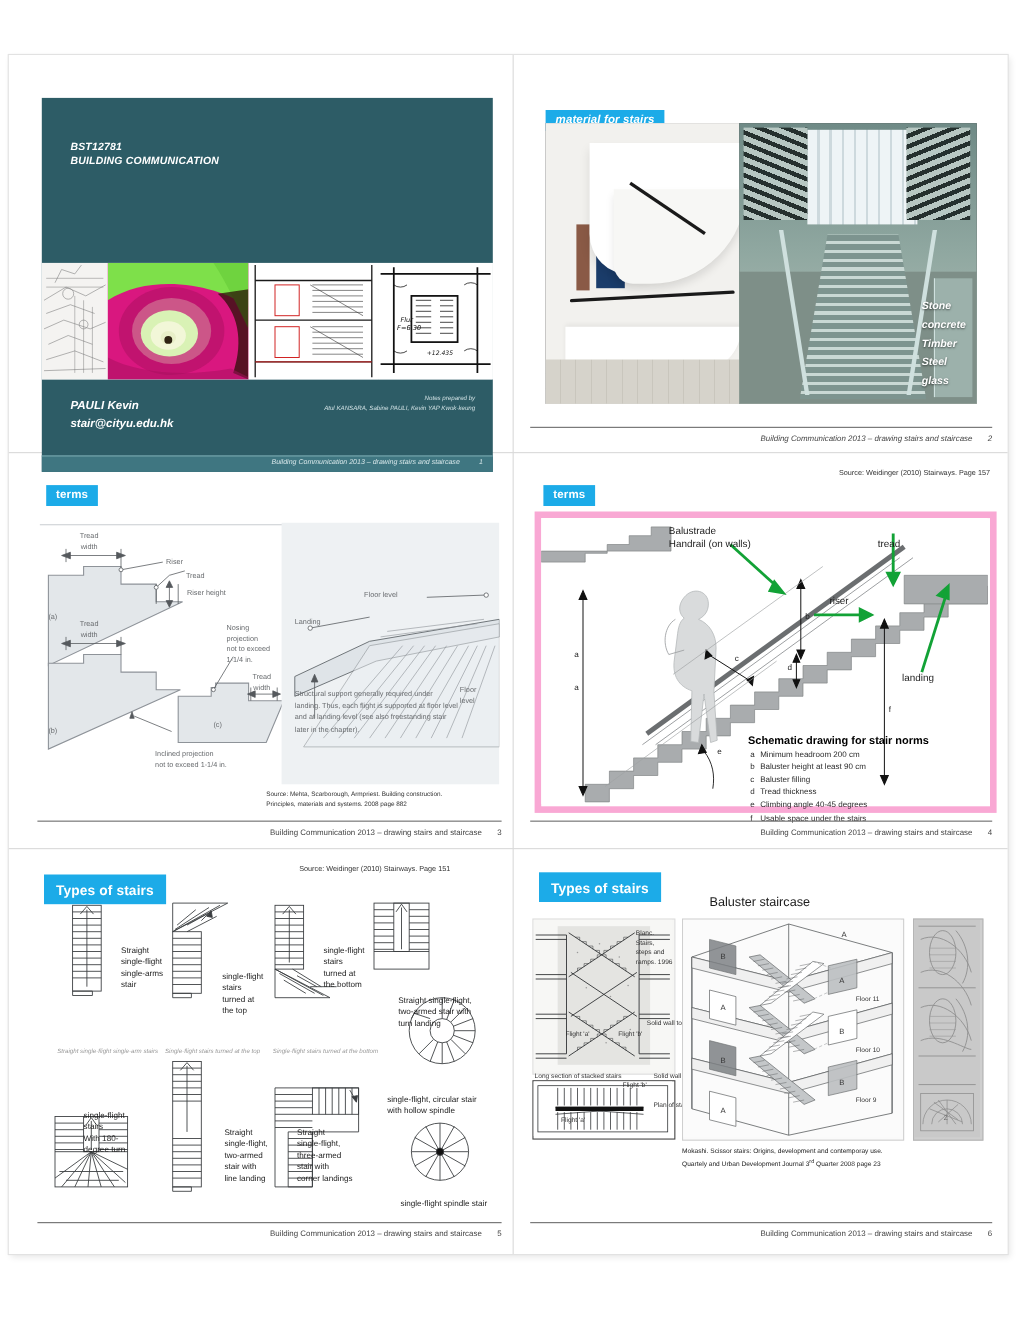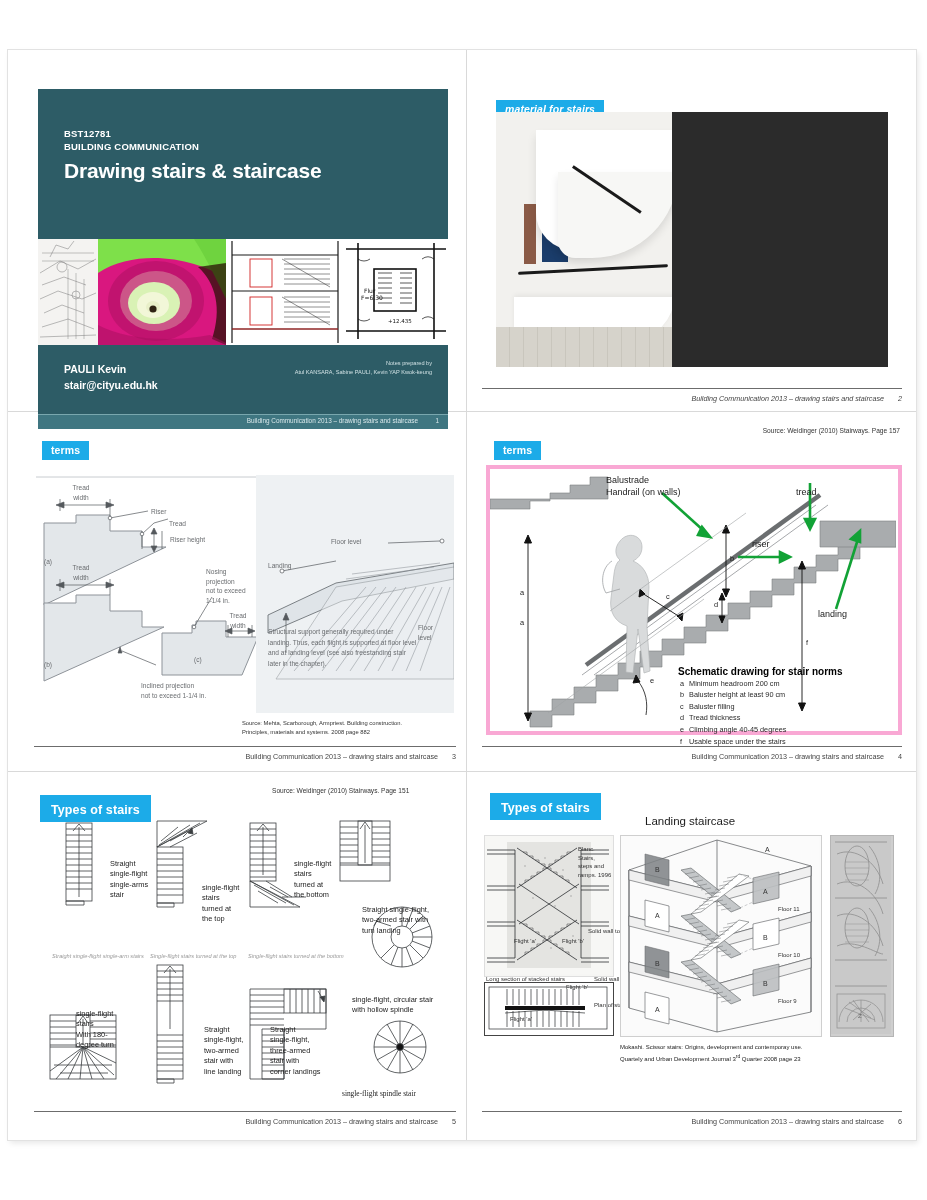--- a/index.html
+++ b/index.html
@@ -6,21 +6,21 @@
   body{width:927px;height:1200px;overflow:hidden;font-family:"Liberation Sans",sans-serif;}
 
   .page{position:absolute;left:8px;top:50px;width:908px;height:1090px;background:#ffffff;
         box-shadow:0 0 0 1px #e2e2e2, 2px 3px 6px rgba(0,0,0,0.10);}
 
   
   .vline{position:absolute;top:0;width:1px;height:100%;background:#d9d9d9;}
   .hline{position:absolute;left:0;width:100%;height:1px;background:#d9d9d9;}
 
   .slide{position:absolute;}
-  .s1{left:14px;  top:4px;   width:442px;height:355px;}
+  .s1{left:14px;  top:4px;   width:442px;height:355px;font-style:italic;}
   .s2{left:462px; top:4px;   width:440px;height:355px;font-style:italic;}
   .s3{left:14px;  top:367px; width:442px;height:350px;}
   .s4{left:462px; top:367px; width:440px;height:350px;}
   .s5{left:14px;  top:727px; width:442px;height:355px;}
   .s6{left:462px; top:727px; width:440px;height:355px;}
 
   
   .tslide{position:absolute;left:16px;top:35px;width:410px;height:340px;background:#2d5c66;}
   .t-code{position:absolute;left:26px;top:38px;color:#fff;font-size:9.5px;font-weight:bold;line-height:13px;letter-spacing:.2px;}
   .t-main{position:absolute;left:26px;top:70px;color:#fff;font-size:21px;font-weight:bold;letter-spacing:-.2px;}
@@ -86,21 +86,21 @@
           background:repeating-linear-gradient(-22deg,#25302e 0 4px,#b7c7c2 4px 9px);}
   .pr-glass{position:absolute;right:4px;bottom:6px;width:34px;height:108px;background:rgba(180,205,200,.55);border-left:1px solid #cfe0de;}
 
   
   .dia3{position:absolute;left:14px;top:58px;width:418px;height:252px;}
   .blk{position:absolute;font-size:6.6px;color:#6a6d70;line-height:9.5px;}
   .src3{position:absolute;left:206px;top:244px;font-size:5.8px;color:#333;line-height:8.5px;}
   .tinyc{font-size:5.6px;color:#9a9a9a;font-style:italic;}
 
   
-  .dia4{position:absolute;left:16px;top:48px;width:408px;height:262px;background:#fff;border:4px solid #f9a8d4;}
+  .dia4{position:absolute;left:16px;top:48px;width:408px;height:262px;background:#fff;border:6px solid #f9a8d4;}
   .lbl4{position:absolute;font-size:8.6px;color:#1c1c1c;line-height:11.5px;}
   .norms{position:absolute;left:188px;top:198px;font-size:7.3px;color:#2a2a2a;line-height:9.6px;}
   .norms .h{font-weight:bold;font-size:10px;color:#000;}
   .norms td{padding:0 3px 0 0;vertical-align:top;}
 
   
   .s5txt{position:absolute;font-size:7.4px;color:#1c1c1c;line-height:10.4px;}
 
   
   .sc-title{position:absolute;left:175px;top:38px;font-size:11.5px;color:#1c1c1c;}
@@ -121,21 +121,20 @@
   <div class="hline" style="top:721px;"></div>
 
   <div class="slide s1">
     <div class="tslide">
 
       <div class="t-code">
         <div>BST12781</div>
         <div>BUILDING COMMUNICATION</div>
       </div>
 
-      <div class="t-main">Drawing stairs &amp; staircase</div>
 
       <div class="t-band">
         <div class="tb tb1">
           <svg width="60" height="106" viewBox="0 0 60 106">
             <rect width="60" height="106" fill="#f4f3f1"></rect>
             <g stroke="#8d8d8d" stroke-width=".6" fill="none">
               <path d="M2 34 L22 22 L40 30 L58 20"></path>
               <path d="M4 46 L26 38 L48 46"></path>
               <path d="M2 60 L20 52 L44 60 L58 54"></path>
               <path d="M6 74 L24 66 L46 74"></path>
@@ -230,20 +229,37 @@
         <div class="pl-wall"></div>
         <div class="pl-blue"></div>
         <div class="pl-door"></div>
         <div class="pl-curve"></div>
         <div class="pl-curve2"></div>
         <div class="pl-base"></div>
         <div class="pl-rail2"></div>
         <div class="pl-floor"></div>
         <div class="pl-rail"></div>
       </div>
+      <div class="ph-r">
+        <div class="pr-wall"></div>
+        <div class="pr-win"></div>
+        <div class="pr-upl"></div>
+        <div class="pr-upr"></div>
+        <div class="pr-steps"></div>
+        <div class="pr-rail-l"></div>
+        <div class="pr-rail-r"></div>
+        <div class="pr-glass"></div>
+        <div class="mat-list">
+          <div>Stone</div>
+          <div>concrete</div>
+          <div>Timber</div>
+          <div>Steel</div>
+          <div>glass</div>
+        </div>
+      </div>
     </div>
 
     <div class="footline"></div>
     <div class="foot">
       <span>Building Communication 2013 – drawing stairs and staircase</span>
       <span class="pg">2</span>
     </div>
   </div>
 
   <div class="slide s3">
@@ -551,36 +567,36 @@
     </svg>
 
     <div class="s5txt" style="left:88px;top:82px;">Straight<br>single-flight<br>single-arms<br>stair</div>
     <div class="s5txt" style="left:180px;top:106px;">single-flight<br>stairs<br>turned at<br>the top</div>
     <div class="s5txt" style="left:272px;top:82px;">single-flight<br>stairs<br>turned at<br>the bottom</div>
     <div class="s5txt" style="left:340px;top:128px;">Straight single-flight,<br>two-armed stair with<br>turn  landing</div>
     <div class="s5txt" style="left:54px;top:232px;">single-flight<br>stairs<br>With 180-<br>degree  turn</div>
     <div class="s5txt" style="left:182px;top:248px;">Straight<br>single-flight,<br>two-armed<br>stair with<br>line  landing</div>
     <div class="s5txt" style="left:248px;top:248px;">Straight<br>single-flight,<br>three-armed<br>stair with<br>corner  landings</div>
     <div class="s5txt" style="left:330px;top:218px;">single-flight, circular stair<br>with hollow spindle</div>
-    <div class="s5txt" style="left:320px;top:312px;font-family:Liberation Serif, serif;">single-flight spindle stair</div>
+    <div class="s5txt" style="left:342px;top:312px;">single-flight spindle stair</div>
 
     <div class="tinyc" style="position:absolute;left:30px;top:176px;">Straight single-flight single-arm stairs</div>
     <div class="tinyc" style="position:absolute;left:128px;top:176px;">Single-flight stairs turned at the top</div>
     <div class="tinyc" style="position:absolute;left:226px;top:176px;">Single-flight stairs turned at the bottom</div>
 
     <div class="footline"></div>
     <div class="foot">
       <span>Building Communication 2013 – drawing stairs and staircase</span>
       <span class="pg">5</span>
     </div>
   </div>
 
   <div class="slide s6">
     <div class="badge big" style="left:20px;top:16px;">Types of stairs</div>
-    <div class="sc-title">Landing staircase</div>
+    <div class="sc-title">Baluster staircase</div>
 
     <div class="sect">
       <svg width="126" height="138" viewBox="0 0 126 138">
         <rect width="126" height="138" fill="#f7f7f5"></rect>
         <g fill="#dcdcd8" opacity=".7">
             <rect x="22" y="6" width="84" height="126"></rect>
           </g>
         <g stroke="#2c2f31" stroke-width=".8" fill="none">
           <path d="M2 14 H30 M2 18 H30 M2 50 H30 M2 54 H30 M2 86 H30 M2 90 H30 M2 122 H30 M2 126 H30"></path>
           <path d="M96 14 H124 M96 18 H124 M96 50 H124 M96 54 H124 M96 86 H124 M96 90 H124 M96 122 H124 M96 126 H124"></path>

